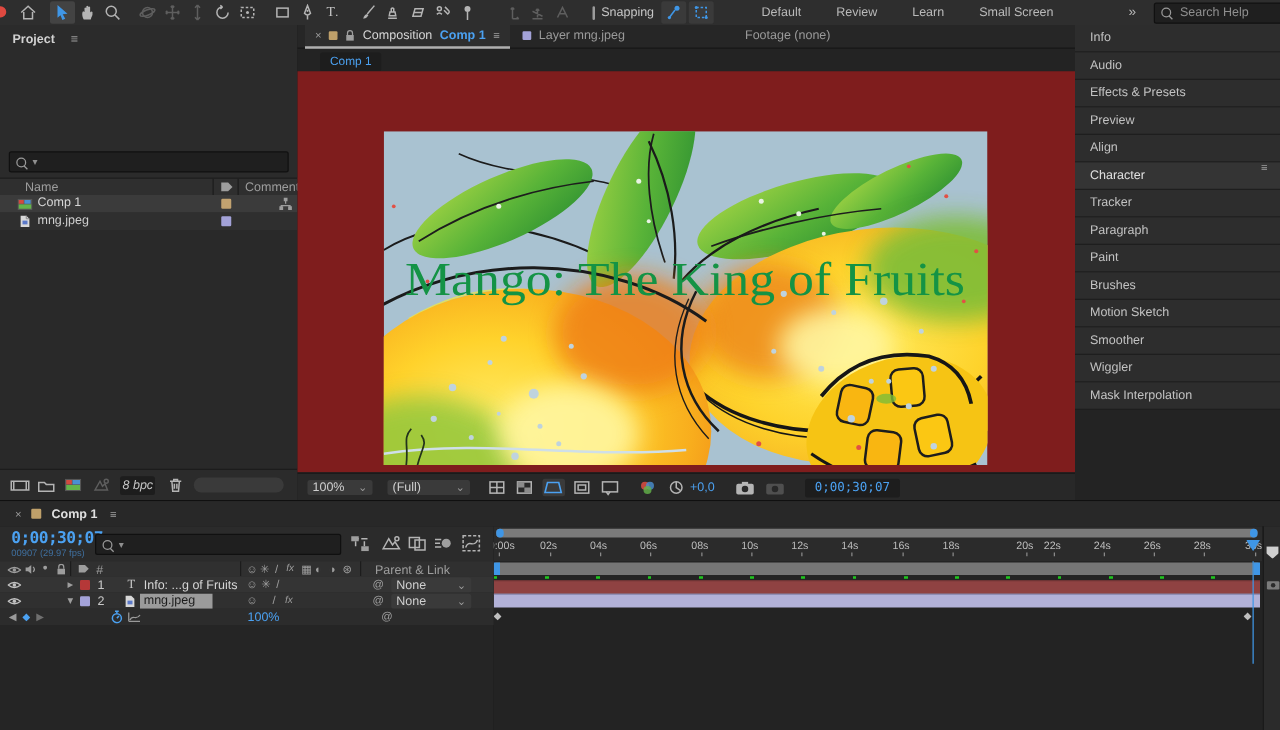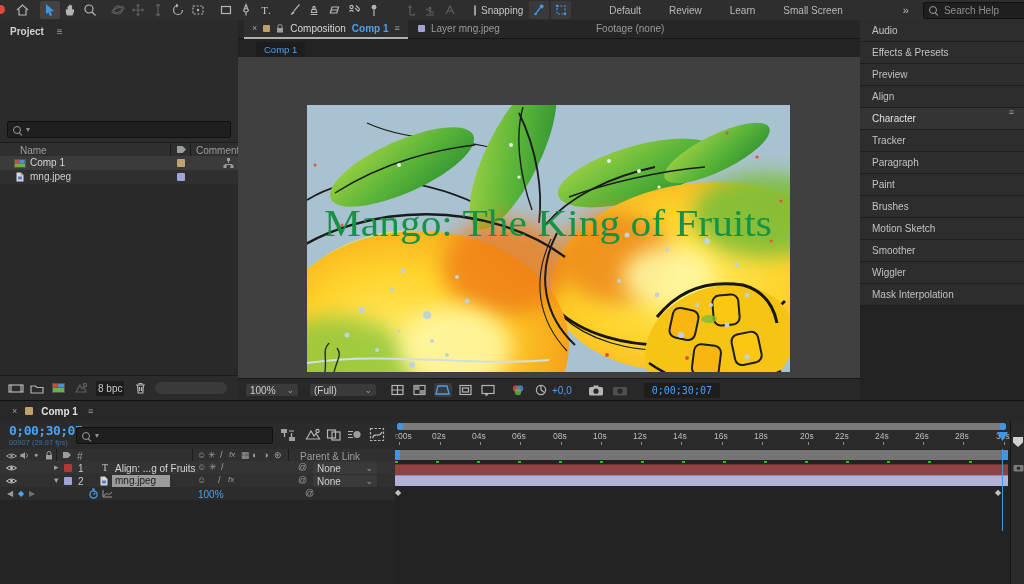--- a/index.html
+++ b/index.html
@@ -240,21 +240,21 @@
       <svg class="abs" style="left:52px;top:7px;" width="13" height="10">
           <rect x="0" y="0" width="13" height="10" fill="#555"></rect>
           <rect x="1" y="1" width="4.5" height="3.5" fill="#d24a3f"></rect>
           <rect x="6" y="1" width="6" height="3.5" fill="#4a90d2"></rect>
           <rect x="1" y="5" width="11" height="4" fill="#64b44a"></rect>
         </svg>
       <svg class="abs" style="left:74px;top:6px;" width="14" height="13">
           <path class="ic dim" d="M2 10 L6 3 L8 7 L10 5 L12 10 Z"></path>
           <circle class="ic dim" cx="11" cy="3" r="1.6"></circle>
         </svg>
-      <span class="abs chip" style="left:96px;top:5px;padding:2px 2px;color:#c6c6c6;">8 bpc</span>
+      <span class="abs chip" style="left:96px;top:5px;padding:2px 2px;color:#c6c6c6;font-style:italic;">8 bpc</span>
       <svg class="abs" style="left:135px;top:6px;" width="11" height="12">
           <path class="ic" d="M1 3 H10 M4 3 V1.5 H7 V3 M2.5 3 L3.2 11 H7.8 L8.5 3 M4.5 5 V9 M6.5 5 V9"></path>
         </svg>
       <div class="abs" style="left:155px;top:6px;width:72px;height:12px;background:#3a3a3a;border-radius:6px;"></div>
     </div>
   </div>
 
   <div class="abs pane" style="left:238px;top:20px;width:622px;height:380px;background:#232323;">
     <div class="abs" style="left:0;top:0;width:622px;height:18px;background:#262626;border-bottom:1px solid #161616;">
       <div class="abs" style="left:6px;top:0;height:17px;background:#2e2e2e;border-bottom:2px solid #b0b0b0;display:flex;align-items:center;padding:0 8px;gap:6px;">
@@ -270,21 +270,21 @@
       </div>
       <div class="abs" style="left:180px;top:0;height:17px;display:flex;align-items:center;gap:6px;color:#9a9a9a;">
         <span class="swatch" style="background:#a3a2d8;width:7px;height:7px;"></span>
         <span>Layer mng.jpeg</span>
       </div>
       <div class="abs" style="left:358px;top:0;height:17px;display:flex;align-items:center;color:#9a9a9a;">
         <span>Footage (none)</span>
       </div>
     </div>
     <div class="abs chip" style="left:18px;top:22px;padding:2px 8px;font-size:9.5px;">Comp 1</div>
-    <div class="abs" style="left:0;top:37px;width:622px;height:321px;background:#404040;">
+    <div class="abs" style="left:0;top:37px;width:622px;height:321px;background:#7f1d1d;">
 
       <svg class="abs" style="left:69px;top:48px;" width="483" height="267" viewBox="0 0 483 267">
         <defs>
           <radialGradient id="gM1" cx="42%" cy="48%" r="68%">
             <stop offset="0%" stop-color="#ffee6a"></stop>
               <stop offset="45%" stop-color="#ffd22b"></stop>
             <stop offset="78%" stop-color="#f8ad1d"></stop>
               <stop offset="100%" stop-color="#f08a17"></stop>
           </radialGradient>
           <radialGradient id="gM2" cx="45%" cy="50%" r="70%">
@@ -438,20 +438,21 @@
         </svg>
       <svg style="margin-left:8px;opacity:0.4;" width="16" height="12">
           <rect x="1" y="3" width="14" height="8.5" rx="1.5" fill="#8a8a8a"></rect>
           <circle cx="8" cy="7.2" r="2.6" fill="#282828"></circle>
         </svg>
       <div class="chip" style="margin-left:16px;padding:2px 8px;font-size:10px;font-family:'DejaVu Sans Mono',monospace;">0;00;30;07</div>
     </div>
   </div>
 
   <div class="abs" style="left:860px;top:20px;width:164px;height:380px;background:#232323;">
+    <div class="sbitem"><span>Info</span></div>
     <div class="sbitem"><span>Audio</span></div>
     <div class="sbitem"><span>Effects &amp; Presets</span></div>
     <div class="sbitem"><span>Preview</span></div>
     <div class="sbitem"><span>Align</span></div>
     <div class="sbitem" style="background:#343434;color:#e0e0e0;">
       <span>Character</span>
       <span class="abs glyph" style="right:10px;top:0;">≡</span>
     </div>
     <div class="sbitem"><span>Tracker</span></div>
     <div class="sbitem"><span>Paragraph</span></div>
@@ -509,21 +510,21 @@
       <span class="tick" style="left:-4px;">0:00s</span>
       <span class="tick" style="left:37px;">02s</span>
       <span class="tick" style="left:77px;">04s</span>
       <span class="tick" style="left:117px;">06s</span>
       <span class="tick" style="left:158px;">08s</span>
       <span class="tick" style="left:198px;">10s</span>
       <span class="tick" style="left:238px;">12s</span>
       <span class="tick" style="left:278px;">14s</span>
       <span class="tick" style="left:319px;">16s</span>
       <span class="tick" style="left:359px;">18s</span>
-      <span class="tick" style="left:405px;">20s</span>
+      <span class="tick" style="left:418px;">20s</span>
       <span class="tick" style="left:440px;">22s</span>
       <span class="tick" style="left:480px;">24s</span>
       <span class="tick" style="left:520px;">26s</span>
       <span class="tick" style="left:560px;">28s</span>
       <span class="tick" style="left:601px;">30s</span>
       <div class="abs" style="left:602px;top:11px;width:11px;height:9px;background:#3f96e6;clip-path:polygon(0 0,100% 0,50% 100%);"></div>
     </div>
 
     <div class="abs" style="left:1010px;top:20px;width:14px;height:164px;background:#2b2b2b;border-left:1px solid #161616;">
       <div class="abs" style="left:2px;top:16px;width:10px;height:10px;background:#cfcfcf;clip-path:polygon(0 0,100% 0,100% 55%,50% 100%,0 55%);"></div>
@@ -568,21 +569,21 @@
 
     <div class="abs" style="left:0;top:60px;width:395px;height:13px;background:#343434;border-bottom:1px solid #262626;">
       <svg class="abs" style="left:6px;top:3px;" width="11" height="8">
           <path d="M0.5 4 Q5.5 0 10.5 4 Q5.5 8 0.5 4 Z" fill="none" stroke="#c2c2c2"></path>
           <circle cx="5.5" cy="4" r="1.4" fill="#c2c2c2"></circle>
         </svg>
       <span class="abs glyph" style="left:54px;top:2px;">▸</span>
       <span class="swatch abs" style="left:64px;top:2.5px;background:#b53838;"></span>
       <span class="abs" style="left:78px;top:1.5px;color:#c9c9c9;">1</span>
       <span class="abs" style="left:102px;top:1px;color:#c9c9c9;font-family:'Liberation Serif',serif;font-size:10px;">T</span>
-      <span class="abs" style="left:115px;top:1.5px;color:#d6d6d6;">Align: ...g of Fruits</span>
+      <span class="abs" style="left:115px;top:1.5px;color:#d6d6d6;">Info: ...g of Fruits</span>
       <span class="abs glyph" style="left:197px;top:2px;">☺</span>
       <span class="abs glyph" style="left:209px;top:2px;">✳</span>
       <span class="abs glyph" style="left:221px;top:2px;">/</span>
       <span class="abs glyph" style="left:298px;top:2px;font-size:9px;">@</span>
       <div class="dd abs" style="left:313px;top:1px;width:56px;">
         <span>None</span>
           <span class="glyph">⌄</span>
       </div>
     </div>
 

